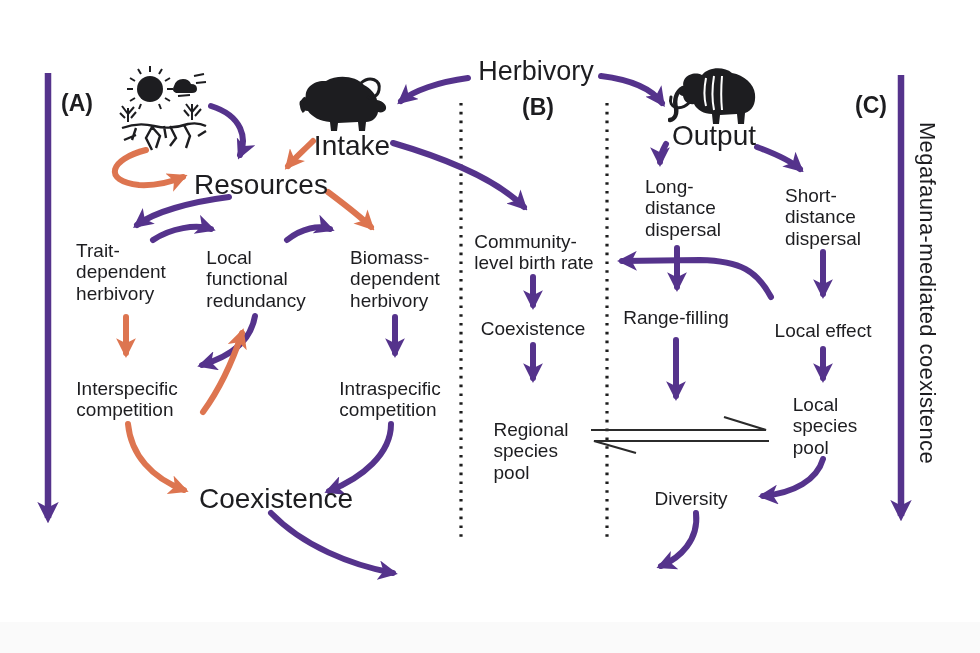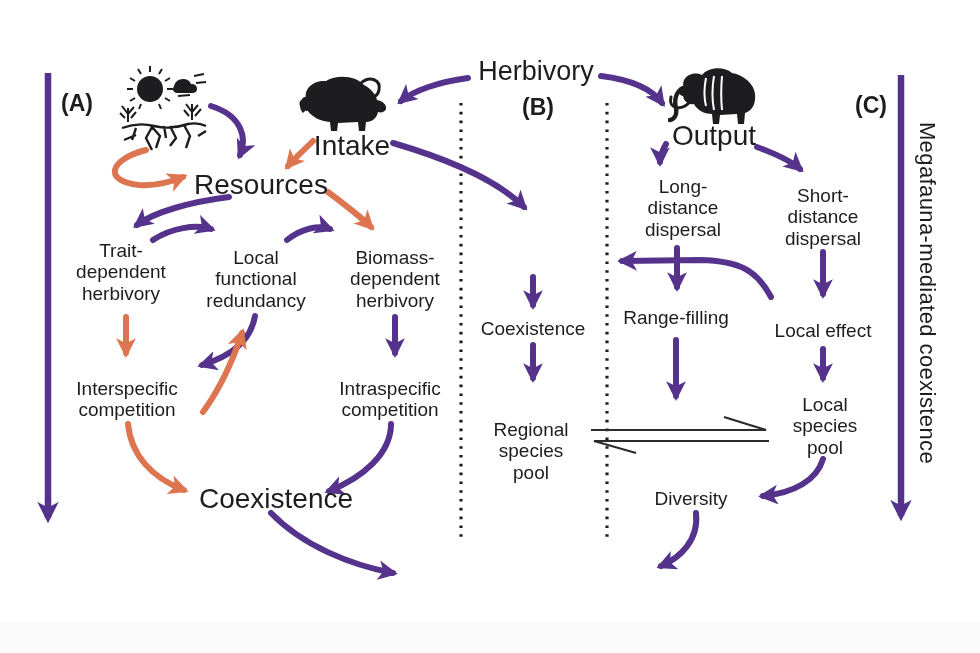--- a/index.html
+++ b/index.html
@@ -1,20 +1,20 @@
 <!DOCTYPE html>
 <html style="--purple: #55338c; --orange: #dd7550; --ink: #1d1d20; --divider: #1e1e1e; --harpoon: #2b2b2b; --strip: #fafafa;"><head>
 <meta charset="utf-8">
 <style>
   html,body{margin:0;padding:0;background:#fff;}
   .fig{position:relative;width:980px;height:653px;background:#ffffff;overflow:hidden;
        font-family:"Liberation Sans", sans-serif;color:var(--ink);}
   .overlay{position:absolute;left:0;top:0;pointer-events:none;}
   .icon{position:absolute;}
-  .node{position:absolute;transform:translate(-50%,-50%);text-align:center;
+  .node{position:absolute;transform:translate(-50%,-50%);
         white-space:pre-line;font-size:19px;line-height:1.13;color:var(--ink);}
   .t20{font-size:28px;}
   .t27{font-size:27px;}
   .t24{font-size:24px;}
   .pl{font-size:23px;font-weight:bold;}
   .side{position:absolute;transform:translate(-50%,-50%) rotate(90deg);white-space:nowrap;
         font-size:22px;letter-spacing:.4px;color:var(--ink);}
   .strip{position:absolute;left:0;top:622px;width:980px;height:31px;background:var(--strip);}
   
   .pa{stroke:var(--purple);stroke-width:6;fill:none;stroke-linecap:round;}
@@ -130,20 +130,22 @@
 redundancy</div>
   <div class="node" style="left:395px;top:279px">Biomass-
 dependent
 herbivory</div>
   <div class="node" style="left:127px;top:399px">Interspecific
 competition</div>
   <div class="node" style="left:390px;top:399px">Intraspecific
 competition</div>
   <div class="node t20" style="left:276px;top:499px">Coexistence</div>
 
+  <div class="node" style="left:534px;top:252px">Community-
+level birth rate</div>
   <div class="node" style="left:533px;top:329px">Coexistence</div>
   <div class="node" style="left:531px;top:451px">Regional
 species
 pool</div>
 
   <div class="node t20" style="left:714px;top:136px">Output</div>
   <div class="node" style="left:683px;top:208px">Long-
 distance
 dispersal</div>
   <div class="node" style="left:823px;top:217px">Short-

